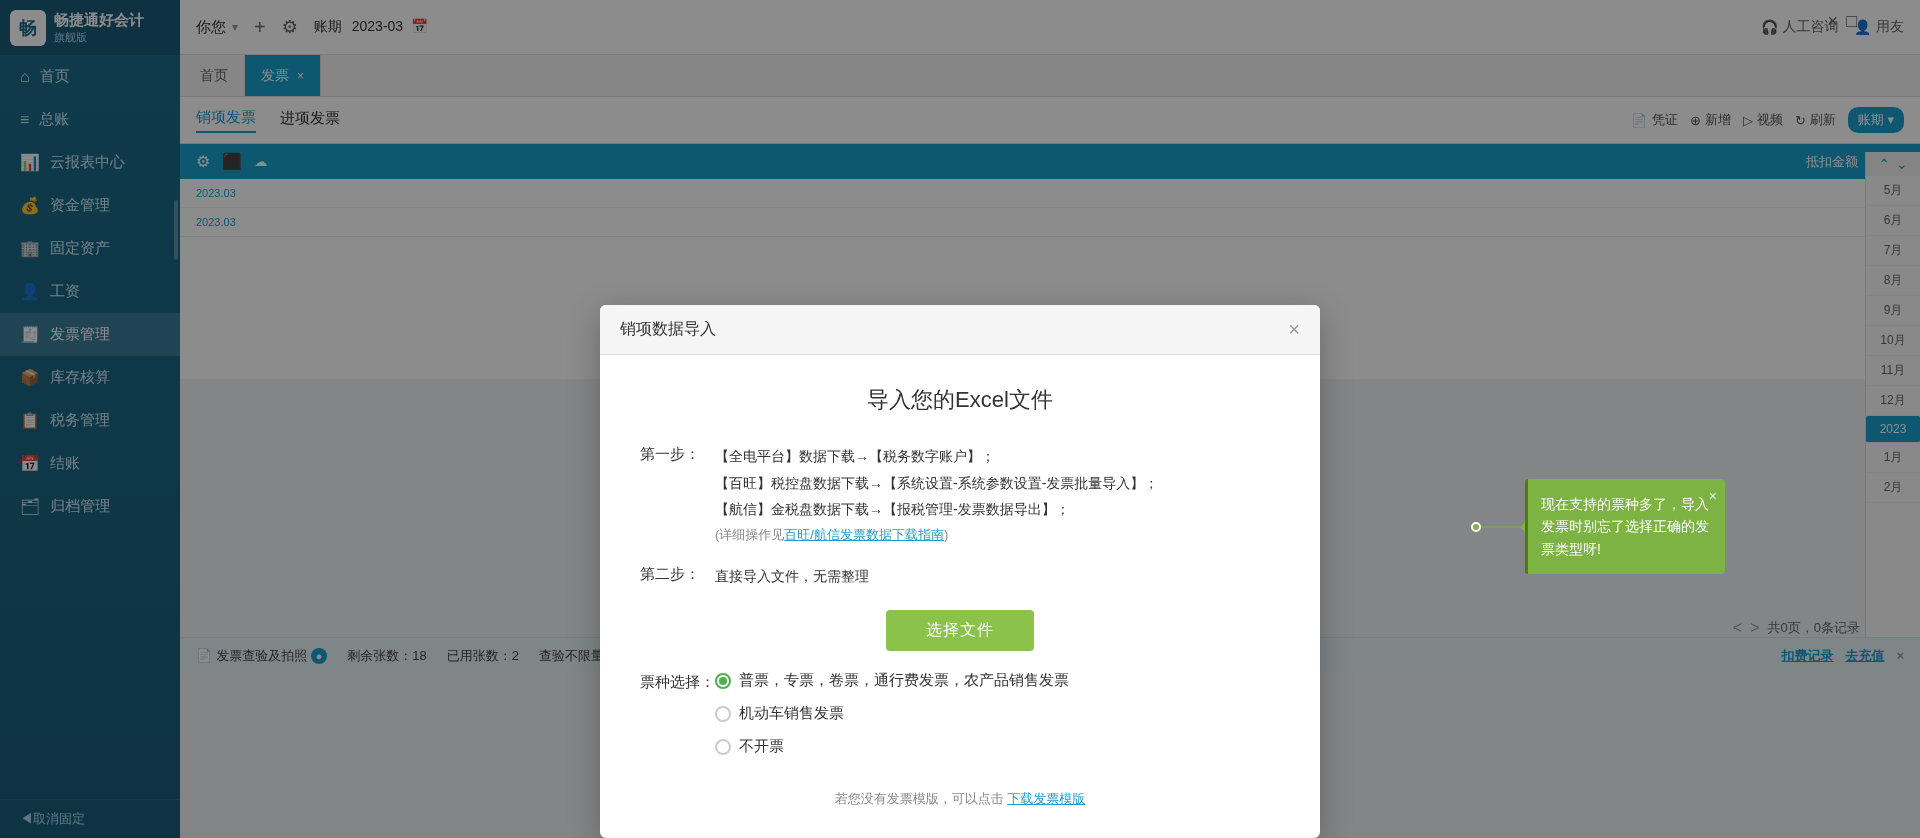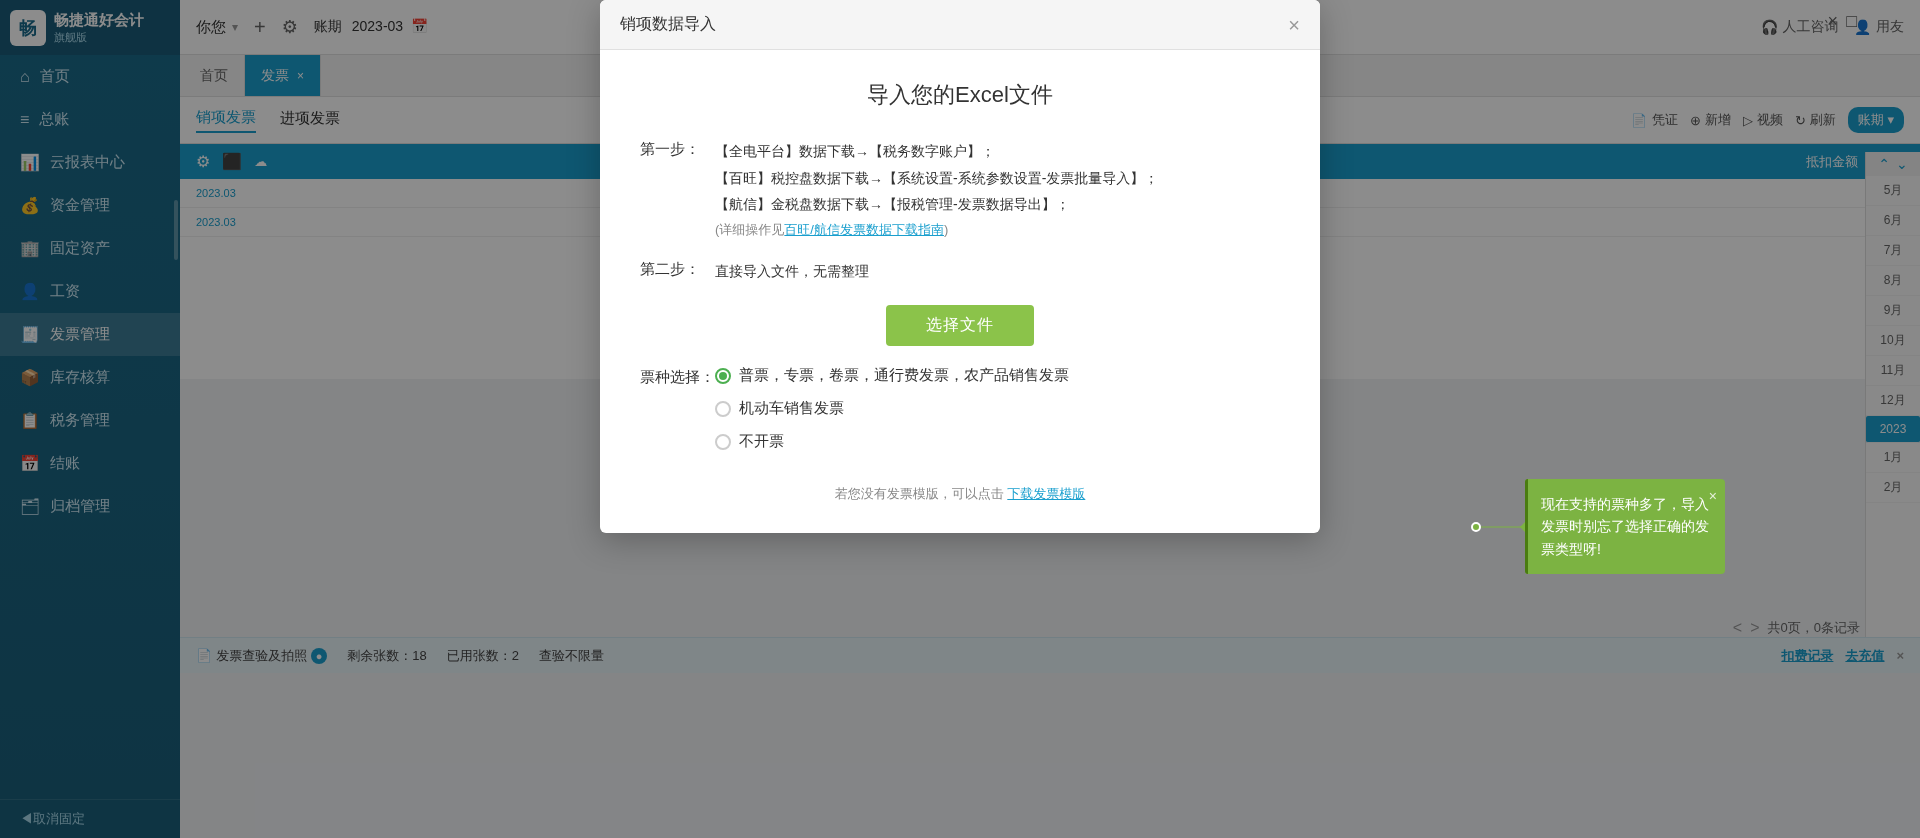--- a/index.html
+++ b/index.html
@@ -133,21 +133,21 @@
     .pagination {
       position: absolute; bottom: 36px; right: 60px; display: flex; align-items: center;
       gap: 8px; font-size: 13px; color: #666;
     }
     .page-btn { cursor: pointer; color: #999; font-size: 16px; }
 
     
     .modal-overlay {
       position: absolute; left: 0; top: 0; right: 0; bottom: 0;
       background: rgba(0,0,0,0.45); z-index: 100;
-      display: flex; align-items: flex-start; justify-content: center;
+      display: flex; align-items: flex-end; justify-content: center;
     }
     .modal {
       background: #fff; border-radius: 6px; width: 720px;
       box-shadow: 0 8px 32px rgba(0,0,0,0.25);
       overflow: hidden;
     }
     .modal-header {
       background: #f5f5f5; padding: 14px 20px; display: flex;
       align-items: center; justify-content: space-between;
       border-bottom: 1px solid #e0e0e0;

